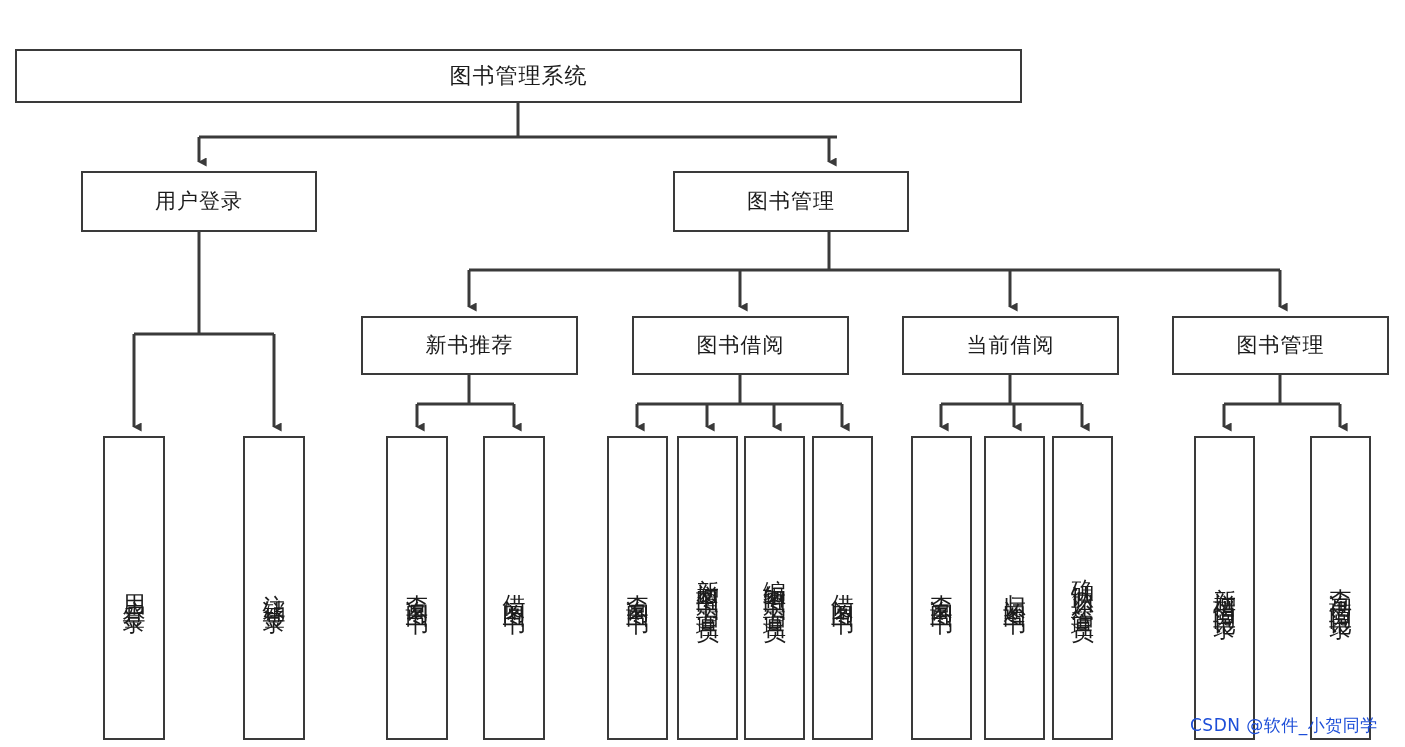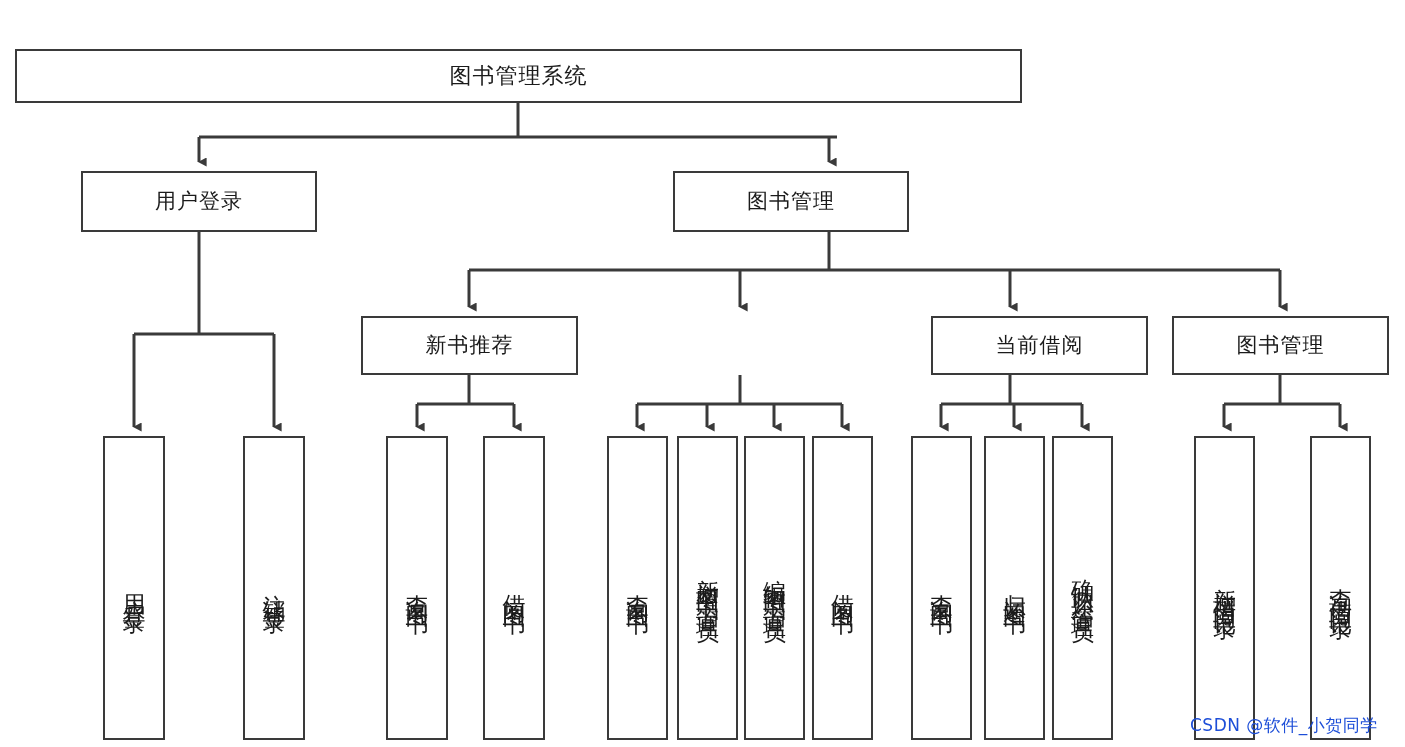--- a/index.html
+++ b/index.html
@@ -127,21 +127,24 @@
   <div class="node h" style="left:81px; top:171px; width:236px; height:61px;">
     <span>用户登录</span>
   </div>
   <div class="node h" style="left:673px; top:171px; width:236px; height:61px;text-align:center;">
     <span>图书管理</span>
   </div>
 
   <div class="node h" style="left:361px; top:316px; width:217px; height:59px;">
     <span>新书推荐</span>
   </div>
-  <div class="node h" style="left:902px; top:316px; width:217px; height:59px;margin-left:29px;">
+  <div class="node h" style="left:632px; top:316px; width:217px; height:59px;">
+    <span>图书借阅</span>
+  </div>
+  <div class="node h" style="left:902px; top:316px; width:217px; height:59px;">
     <span>当前借阅</span>
   </div>
   <div class="node h" style="left:1172px; top:316px; width:217px; height:59px;">
     <span>图书管理</span>
   </div>
 
   <div class="node v" style="left:103px; top:436px; width:62px; height:304px;">
     <span>用户登录</span>
   </div>
   <div class="node v" style="left:243px; top:436px; width:62px; height:304px;">

